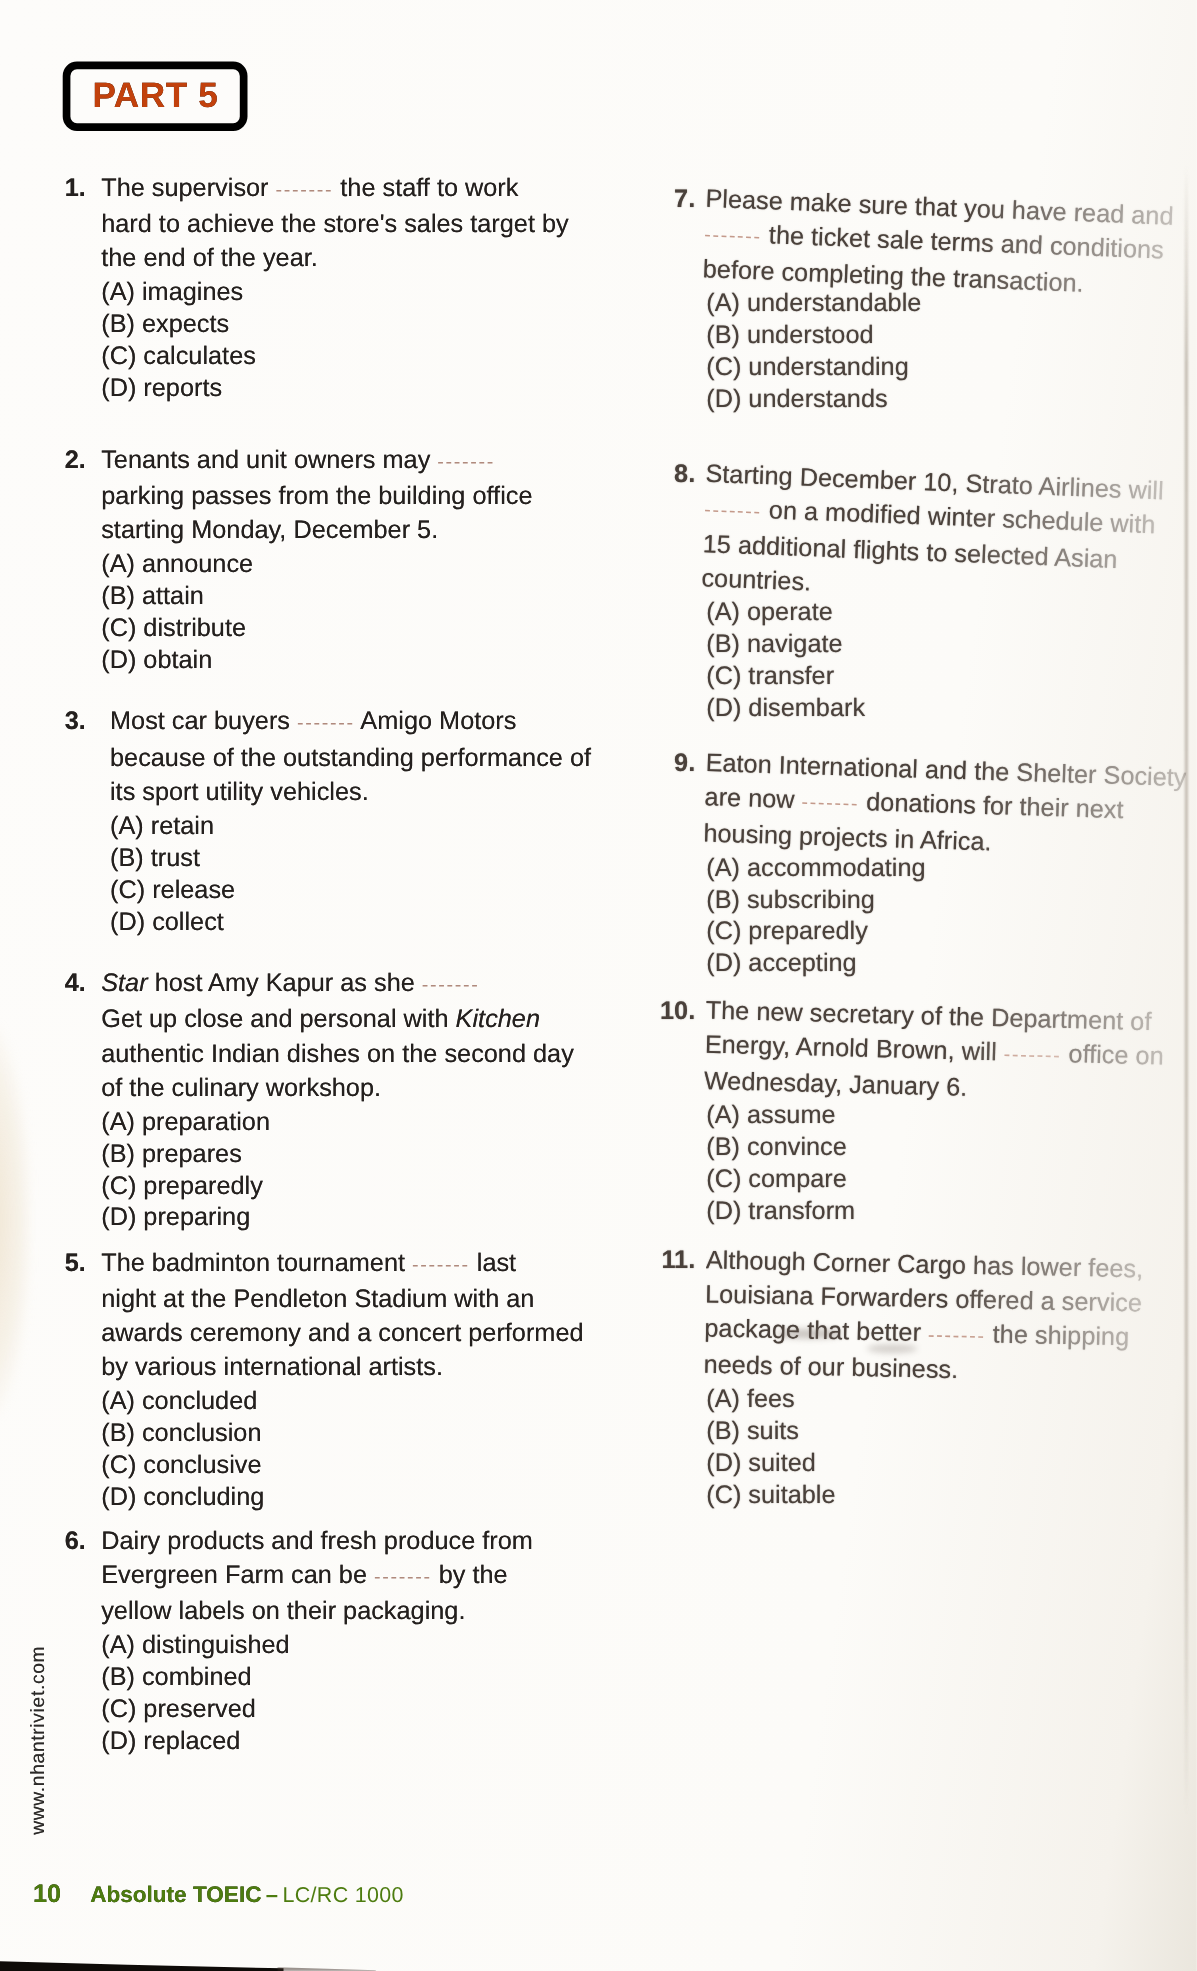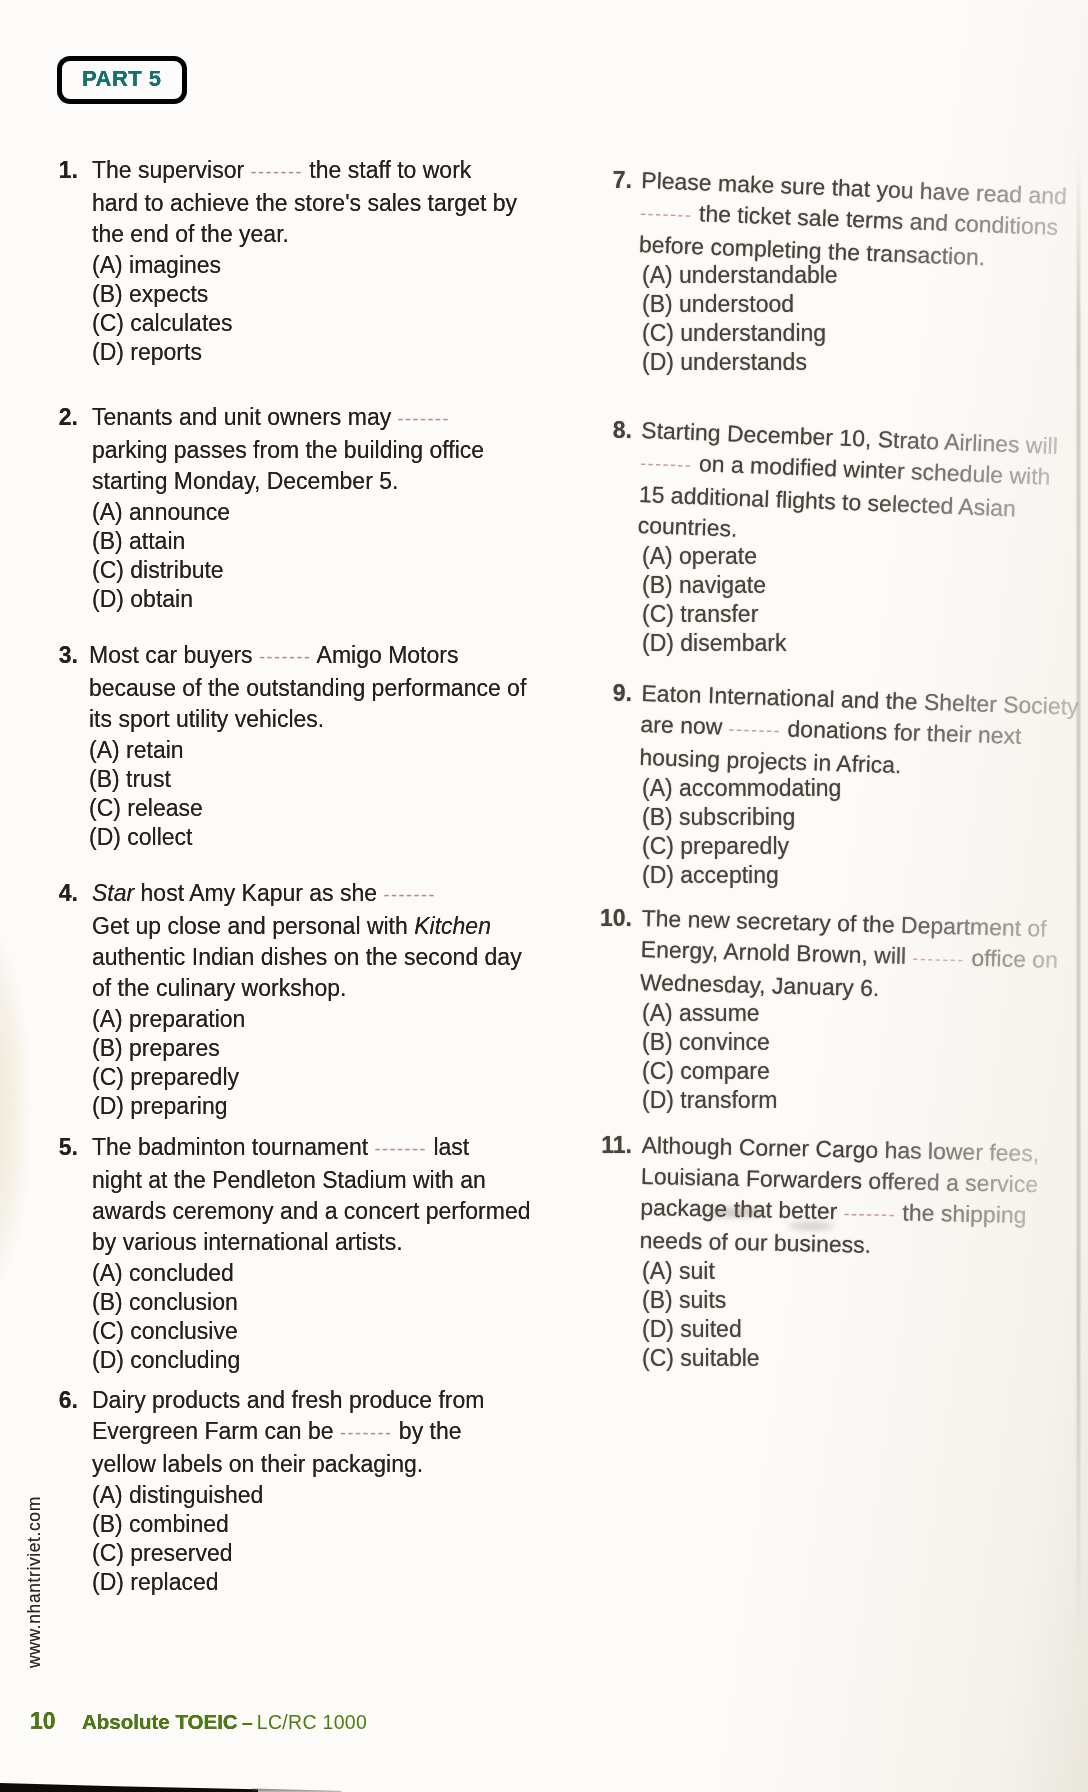--- a/index.html
+++ b/index.html
@@ -13,23 +13,23 @@
     background:radial-gradient(ellipse at 0% 50%, rgba(226,207,172,.55) 0%, rgba(233,219,193,.3) 55%, rgba(233,219,193,0) 75%);
     filter:blur(4px);
   }
   .spine-line{
     position:absolute;right:8px;top:150px;width:3px;height:1500px;
     background:linear-gradient(180deg,rgba(150,138,122,0) 0%,rgba(150,138,122,.5) 12%,rgba(150,138,122,.45) 80%,rgba(150,138,122,0) 100%);
     filter:blur(1px);
   }
   .part-badge{
     position:absolute;left:57px;top:56px;
-    border:5px solid #000000;border-radius:13px;
+    border:7px solid #000000;border-radius:13px;
     padding:5px 20px 7px 20px;
-    font-size:22px;font-weight:bold;letter-spacing:.5px;color:#0f766e;
+    font-size:32px;font-weight:bold;letter-spacing:.5px;color:#c2410c;
     text-shadow:0 0 .6px #16130f;
     background:#fdfcfa;
   }
   .q{position:absolute;}
   .qnum{
     position:absolute;left:0;top:0;text-align:right;
     font-size:23px;font-weight:bold;line-height:31px;
   }
   .qbody{position:relative;}
   .stem-line{white-space:nowrap;font-size:23px;line-height:31px;}
@@ -108,21 +108,21 @@
         <div class="opts">
           <div class="opt">(A) announce</div>
           <div class="opt">(B) attain</div>
           <div class="opt">(C) distribute</div>
           <div class="opt">(D) obtain</div>
         </div>
       </div>
     </div>
     <div class="q" style="left: 52px; top: 640px;">
       <span class="qnum" style="width: 26px;">3.</span>
-      <div class="qbody" style="margin-left: 37px;">
+      <div class="qbody" style="margin-left: 48px;">
         <div class="stem">
           <div class="stem-line">Most car buyers <span class="blank">-------</span> Amigo Motors</div>
           <div class="stem-line">because of the outstanding performance of</div>
           <div class="stem-line">its sport utility vehicles.</div>
         </div>
         <div class="opts">
           <div class="opt">(A) retain</div>
           <div class="opt">(B) trust</div>
           <div class="opt">(C) release</div>
           <div class="opt">(D) collect</div>
@@ -249,21 +249,21 @@
     <div class="q" style="left: 588px; top: 1130px;">
       <span class="qnum" style="width: 44px;">11.</span>
       <div class="qbody" style="margin-left: 54px;">
         <div class="stem" style="transform: rotate(1.2deg); transform-origin: 0px 0px;">
           <div class="stem-line">Although Corner Cargo has lower fees,</div>
           <div class="stem-line">Louisiana Forwarders offered a service</div>
           <div class="stem-line">package that better <span class="blank">-------</span> the shipping</div>
           <div class="stem-line">needs of our business.</div>
         </div>
         <div class="opts">
-          <div class="opt">(A) suit</div>
+          <div class="opt">(A) fees</div>
           <div class="opt">(B) suits</div>
           <div class="opt">(D) suited</div>
           <div class="opt">(C) suitable</div>
         </div>
       </div>
     </div>
   </div>
 
 <div class="watermark">www.nhantriviet.com</div>
 

